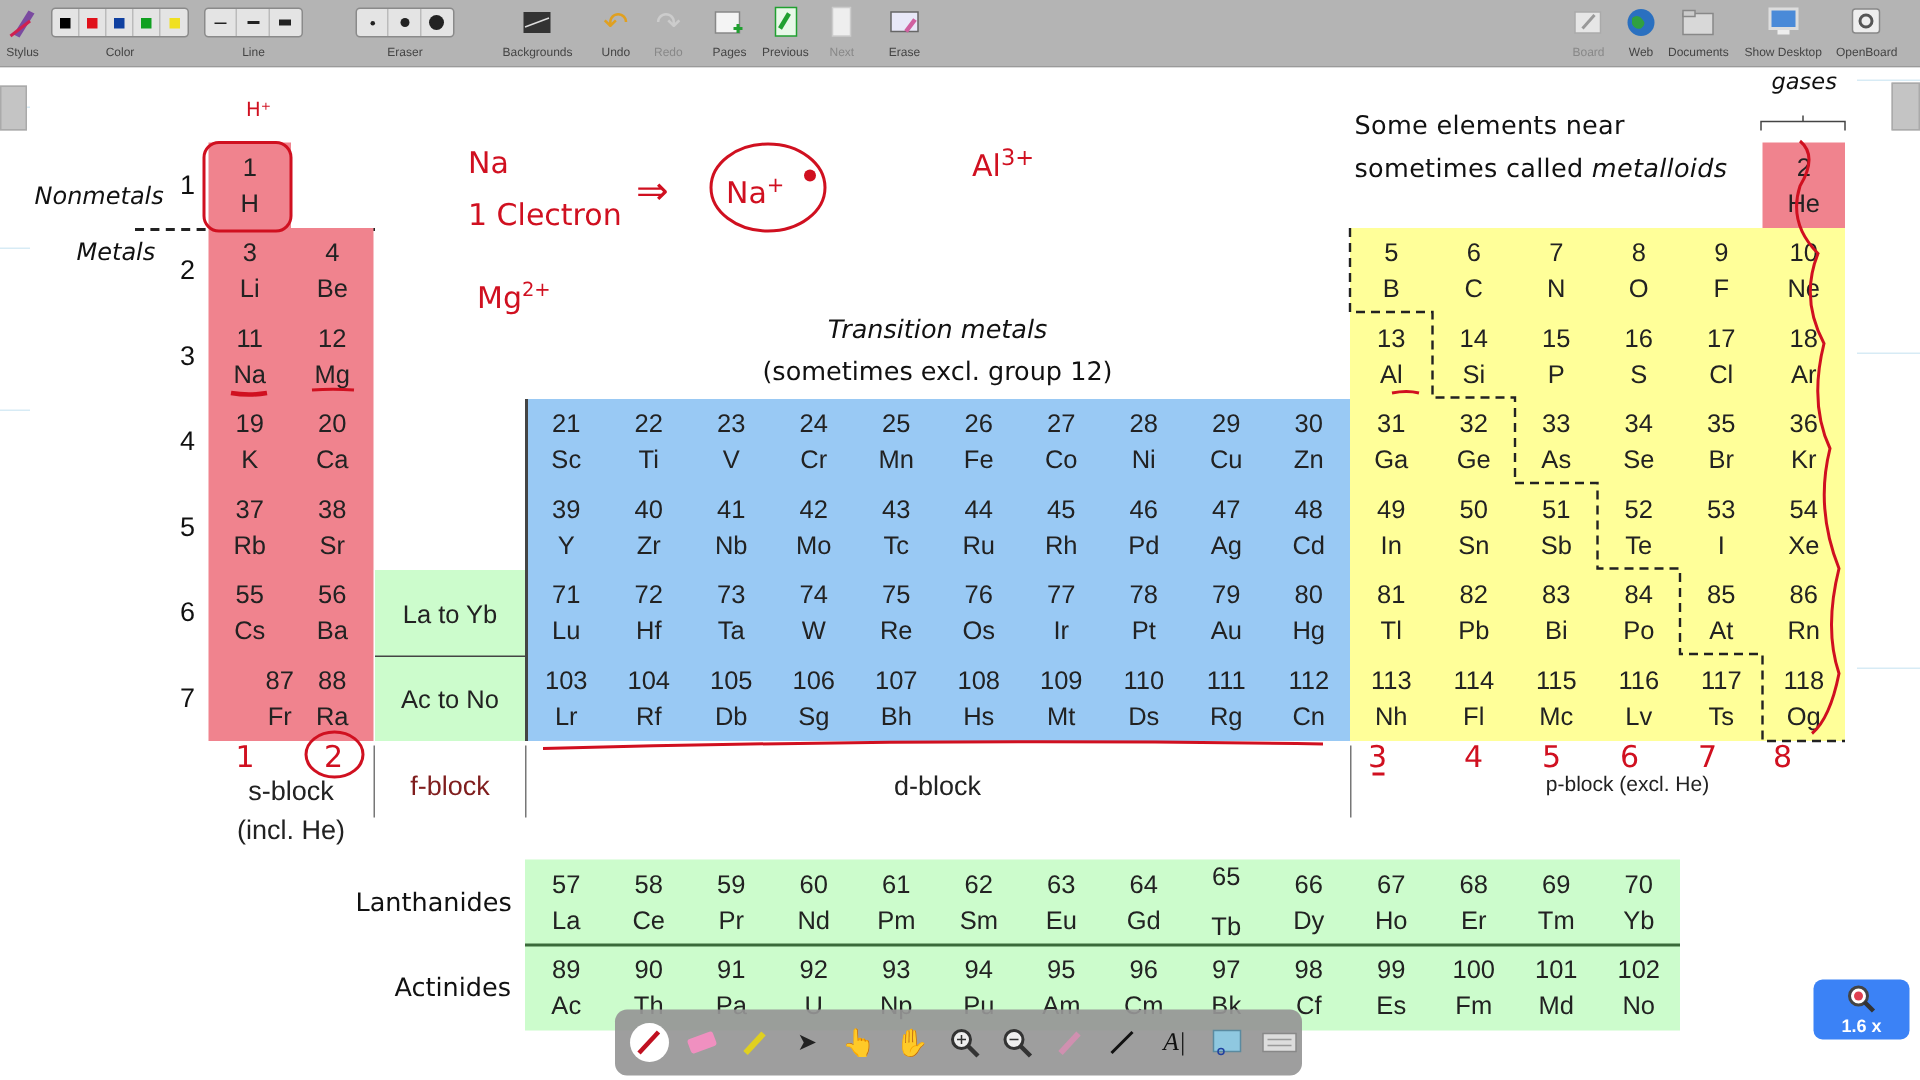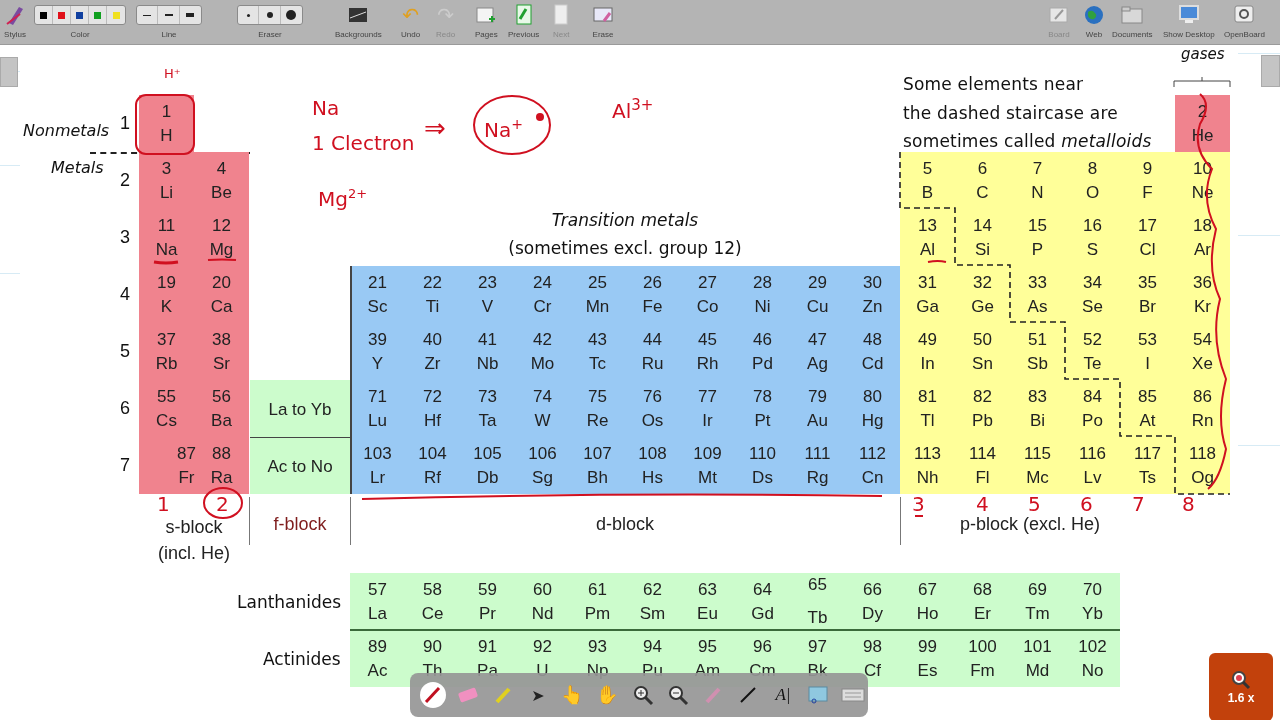--- a/index.html
+++ b/index.html
@@ -19,21 +19,21 @@
 .txt{position:absolute;white-space:nowrap;color:#111}
 .cell{position:absolute;width:55px;height:57px;display:flex;flex-direction:column;align-items:center;justify-content:center;font-size:17px;color:#222;line-height:24px}
 .blk{position:absolute}
 .red{background:#f0838e}
 .yel{background:#ffff99}
 .blue{background:#99c9f4}
 .green{background:#ccfccc}
 .hw{position:absolute;color:#d01020;font-family:"DejaVu Sans",sans-serif;white-space:nowrap}
 .dock{position:absolute;left:410px;top:673px;width:458px;height:44px;background:rgba(150,150,150,0.92);border-radius:8px;display:flex;align-items:center;padding-left:10px;gap:9px}
 .dock .di{width:26px;height:26px;display:flex;align-items:center;justify-content:center;font-size:18px}
-.zoombox{position:absolute;left:1209px;top:653px;width:64px;height:68px;background:#c2410c;border-radius:6px;display:flex;flex-direction:column;align-items:center;justify-content:center;color:#fff;font-size:12px;font-weight:bold}
+.zoombox{position:absolute;left:1209px;top:653px;width:64px;height:40px;background:#3b82f6;border-radius:6px;display:flex;flex-direction:column;align-items:center;justify-content:center;color:#fff;font-size:12px;font-weight:bold}
 .vline{position:absolute;width:1px;background:#777}
 </style>
 </head>
 <body>
 
 <div class="toolbar">
   <div class="tb" style="left:4px">
     <div class="ic">
         <svg width="22" height="22">
           <path d="M5 19 L15 3 L19 5 L9 21Z" fill="#7a4aa0"></path>
@@ -593,40 +593,39 @@
       <span>Og</span>
     </div>
   </div>
 
 <svg style="position:absolute;left:0;top:0" width="1280" height="720">
   <path d="M900 152 L900 208 L955 208 L955 265 L1010 265 L1010 322 L1065 322 L1065 379 L1120 379 L1120 436 L1175 436 L1175 494 L1230 494" fill="none" stroke="#222" stroke-width="1.6" stroke-dasharray="6,4"></path>
 </svg>
 
 <div class="txt" style="left:903px;top:70px;font-size:17px;line-height:28.5px;font-family:'DejaVu Sans',sans-serif;letter-spacing:0.2px">
   <div>Some elements near</div>
-  <div>the dashed staircase are</div>
   <div><span>sometimes called </span><i>metalloids</i></div>
 </div>
 <div class="txt" style="left:1181px;top:45px;font-size:15px;font-style:italic;font-family:'DejaVu Sans',sans-serif">gases</div>
 <svg style="position:absolute;left:1173px;top:76px" width="58" height="12">
     <path d="M1 11 V5 H57 V11 M29 5 V1" fill="none" stroke="#444"></path>
   </svg>
 <div class="txt" style="left:350px;top:210px;width:550px;text-align:center;font-size:17px;font-style:italic;font-family:'DejaVu Sans',sans-serif">Transition metals</div>
 <div class="txt" style="left:350px;top:238px;width:550px;text-align:center;font-size:17px;font-family:'DejaVu Sans',sans-serif">(sometimes excl. group 12)</div>
 
 <div class="vline" style="left:249px;top:497px;height:48px"></div>
 <div class="vline" style="left:350px;top:497px;height:48px"></div>
 <div class="vline" style="left:900px;top:497px;height:48px"></div>
 <div class="txt" style="left:139px;top:514px;width:110px;text-align:center;font-size:18px;line-height:26px;color:#222">
     <div>s-block</div>
     <div>(incl. He)</div>
   </div>
 <div class="txt" style="left:250px;top:514px;width:100px;text-align:center;font-size:18px;color:#7f1d1d">f-block</div>
 <div class="txt" style="left:350px;top:514px;width:550px;text-align:center;font-size:18px;color:#222">d-block</div>
-<div class="txt" style="left:960px;top:514px;width:250px;text-align:left;font-size:18px;color:#222">p-block (excl. He)</div>
+<div class="txt" style="left:960px;top:514px;width:250px;text-align:center;font-size:14px;color:#222">p-block (excl. He)</div>
 
 <div class="blk green" style="left:350px;top:573px;width:770px;height:114px"></div>
 <div style="position:absolute;left:350px;top:629px;width:770px;height:2px;background:#3a6a3a"></div>
 <div class="txt" style="left:237px;top:592px;font-size:17px;font-family:'DejaVu Sans',sans-serif">Lanthanides</div>
 <div class="txt" style="left:263px;top:649px;font-size:17px;font-family:'DejaVu Sans',sans-serif">Actinides</div>
 <div id="fcells">
     <div class="cell" style="left: 350px; top: 573px;">
       <span>57</span>
       <span>La</span>
     </div>
@@ -751,21 +750,21 @@
   <path d="M928 262 q10 -2 18 0" stroke="#d01020" stroke-width="2" fill="none"></path>
   <path d="M362 499 Q620 492 882 496" stroke="#d01020" stroke-width="2" fill="none"></path>
   <path d="M1200 94 q12 10 0 30 q-8 25 12 45 q-12 30 4 60 q-10 40 4 70 q-10 40 6 80 q-10 40 0 70 q-6 30 -18 40" stroke="#d01020" stroke-width="2" fill="none"></path>
   <path d="M915 516 h8" stroke="#d01020" stroke-width="2"></path>
 </svg>
 <div class="hw" style="left:312px;top:96px;font-size:20px">Na</div>
 <div class="hw" style="left:312px;top:131px;font-size:20px">1 Clectron</div>
 <div class="hw" style="left:424px;top:113px;font-size:26px">⇒</div>
 <div class="hw" style="left:484px;top:116px;font-size:20px"><span>Na</span><sup style="font-size:14px">+</sup></div>
 <div class="hw" style="left:318px;top:186px;font-size:20px"><span>Mg</span><sup style="font-size:13px">2+</sup></div>
-<div class="hw" style="left:612px;top:96px;font-size:20px"><span>Al</span><sup style="font-size:15px">3+</sup></div>
+<div class="hw" style="left:648px;top:96px;font-size:20px"><span>Al</span><sup style="font-size:15px">3+</sup></div>
 <div id="groupnums">
     <div class="hw" style="left: 157px; top: 492px; font-size: 20px;">1</div>
     <div class="hw" style="left: 216px; top: 492px; font-size: 20px;">2</div>
     <div class="hw" style="left: 912px; top: 492px; font-size: 20px;">3</div>
     <div class="hw" style="left: 976px; top: 492px; font-size: 20px;">4</div>
     <div class="hw" style="left: 1028px; top: 492px; font-size: 20px;">5</div>
     <div class="hw" style="left: 1080px; top: 492px; font-size: 20px;">6</div>
     <div class="hw" style="left: 1132px; top: 492px; font-size: 20px;">7</div>
     <div class="hw" style="left: 1182px; top: 492px; font-size: 20px;">8</div>
   </div>

